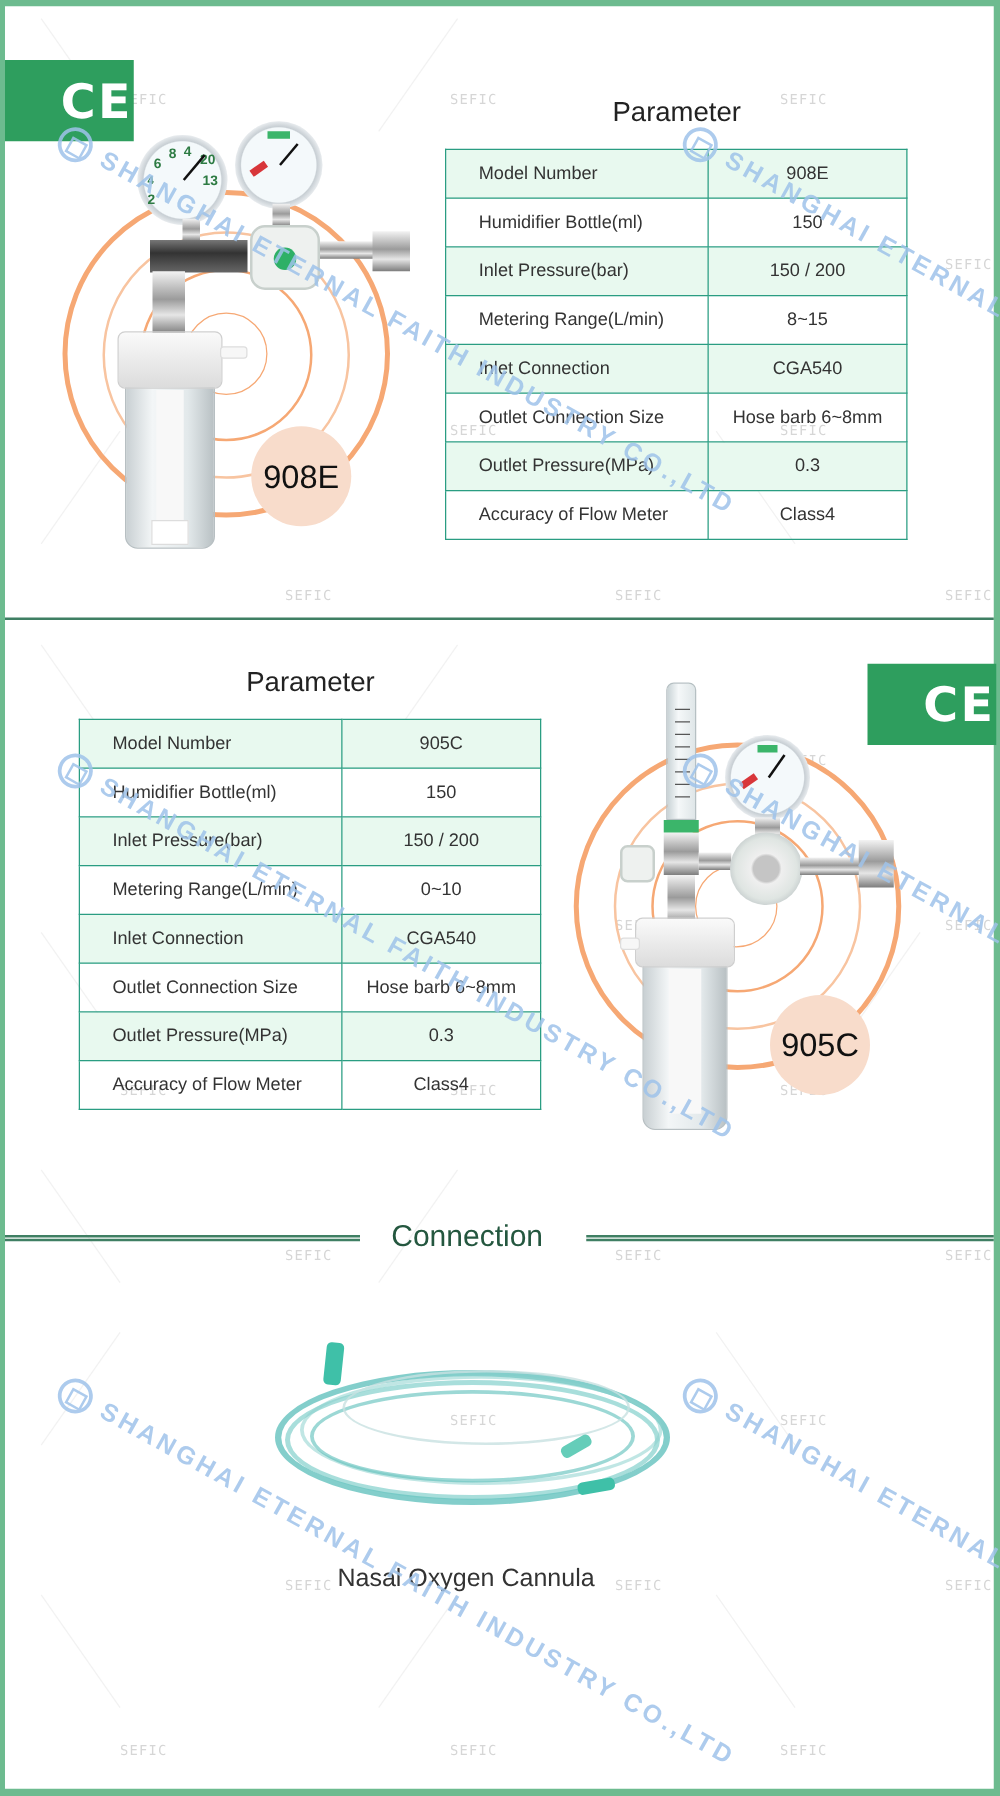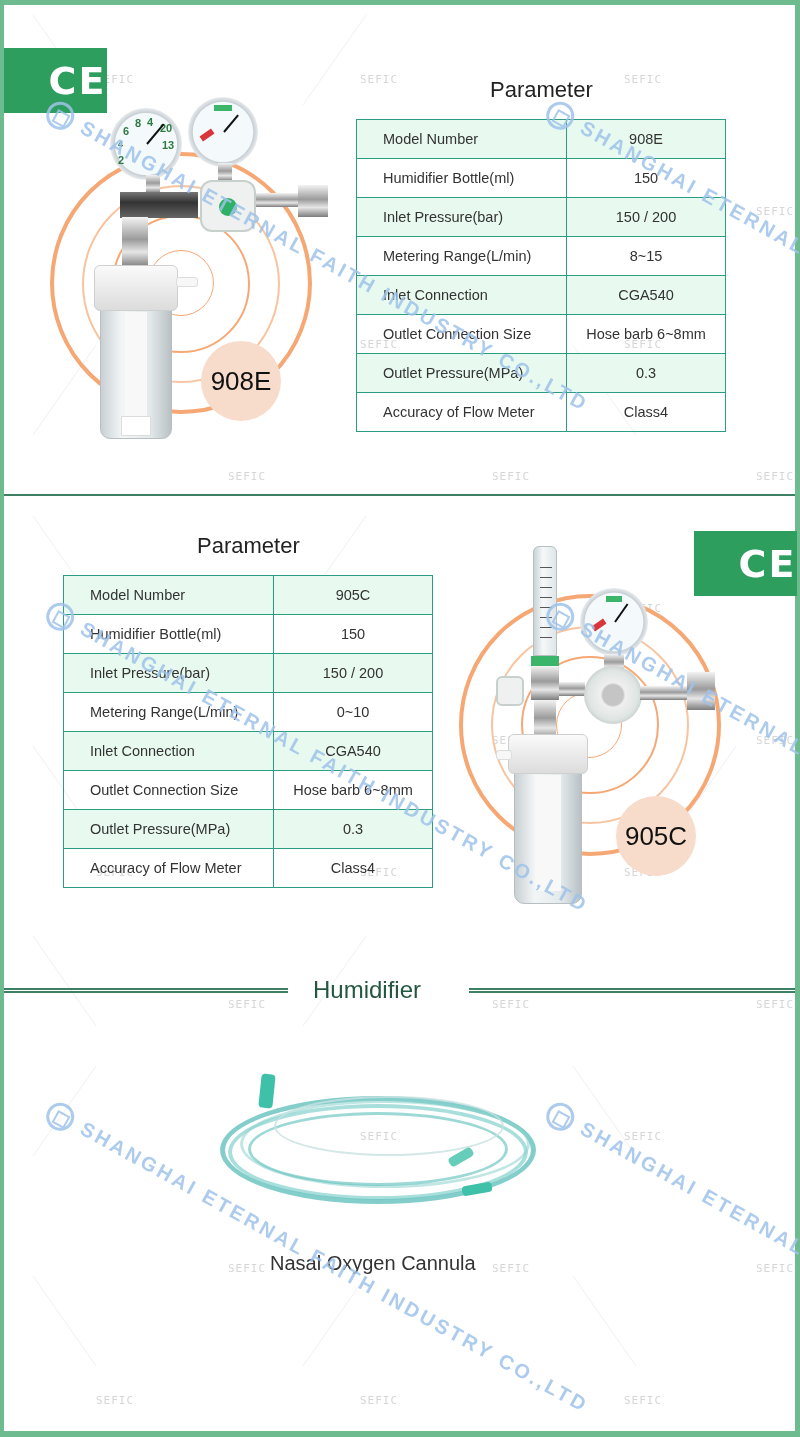--- a/index.html
+++ b/index.html
@@ -291,21 +291,21 @@
   <div class="wm" style="left:356px;top:184px;">SEFIC</div>
   <div class="wm" style="left:620px;top:184px;">SEFIC</div>
   <div class="wm" style="left:224px;top:316px;">SEFIC</div>
   <div class="wm" style="left:488px;top:316px;">SEFIC</div>
   <div class="wm" style="left:752px;top:316px;">SEFIC</div>
   <div class="wm" style="left:92px;top:448px;">SEFIC</div>
   <div class="wm" style="left:356px;top:448px;">SEFIC</div>
   <div class="wm" style="left:620px;top:448px;">SEFIC</div>
 
   <div class="acc-line" style="left:0;top:42px;width:284px;"></div>
-  <div class="acc-title" style="left:309px;top:30px;">Humidifier</div>
+  <div class="acc-title" style="left:309px;top:30px;">Connection</div>
   <div class="acc-line" style="left:465px;top:42px;width:326px;"></div>
 
   <div class="product" style="left:200px;top:120px;width:360px;height:160px;">
     <div class="coil" style="left:16px;top:30px;width:316px;height:108px;border-width:5px;"></div>
     <div class="coil" style="left:24px;top:38px;width:300px;height:96px;border-width:4px;border-color:rgba(110,200,195,0.6);"></div>
     <div class="coil" style="left:36px;top:34px;width:290px;height:88px;border-width:3px;border-color:rgba(140,210,205,0.55);"></div>
     <div class="coil" style="left:44px;top:46px;width:260px;height:74px;border-width:3px;border-color:rgba(90,190,185,0.6);"></div>
     <div class="coil" style="left:70px;top:30px;width:230px;height:60px;border-width:2px;border-color:rgba(200,225,225,0.8);"></div>
     <div class="connector" style="left:56px;top:8px;width:14px;height:34px;transform:rotate(6deg);"></div>
     <div class="connector" style="left:252px;top:78px;width:10px;height:26px;transform:rotate(60deg);opacity:0.8;"></div>

